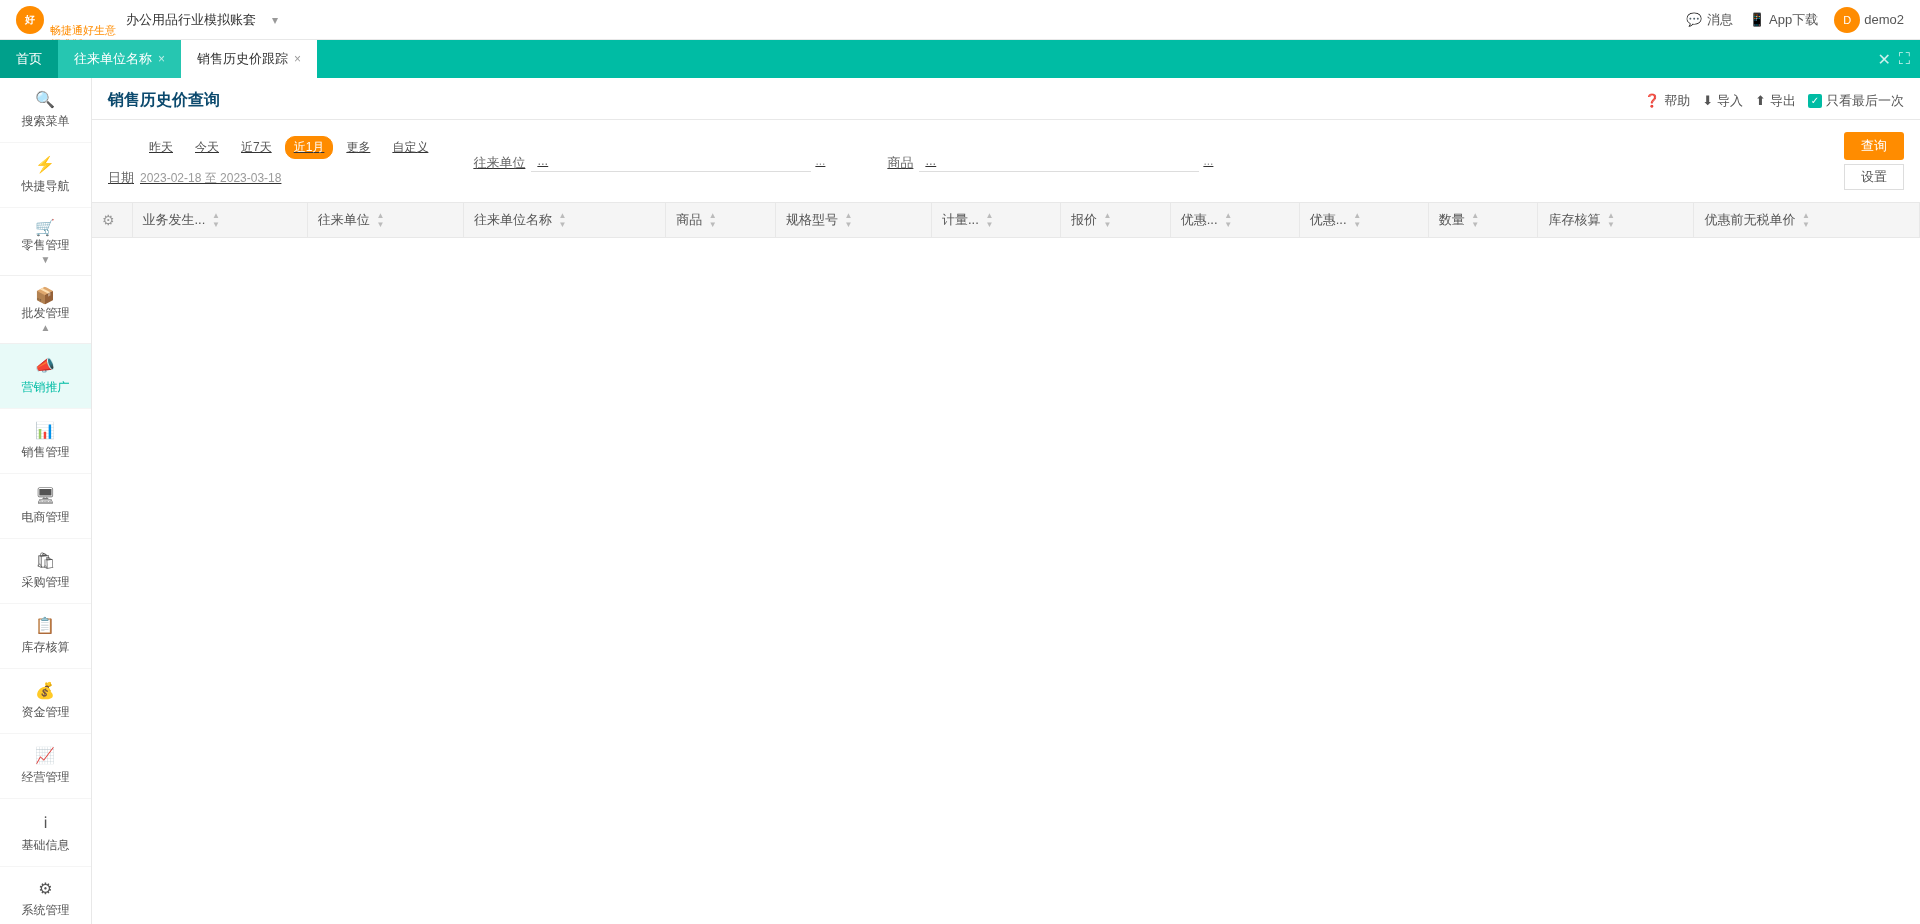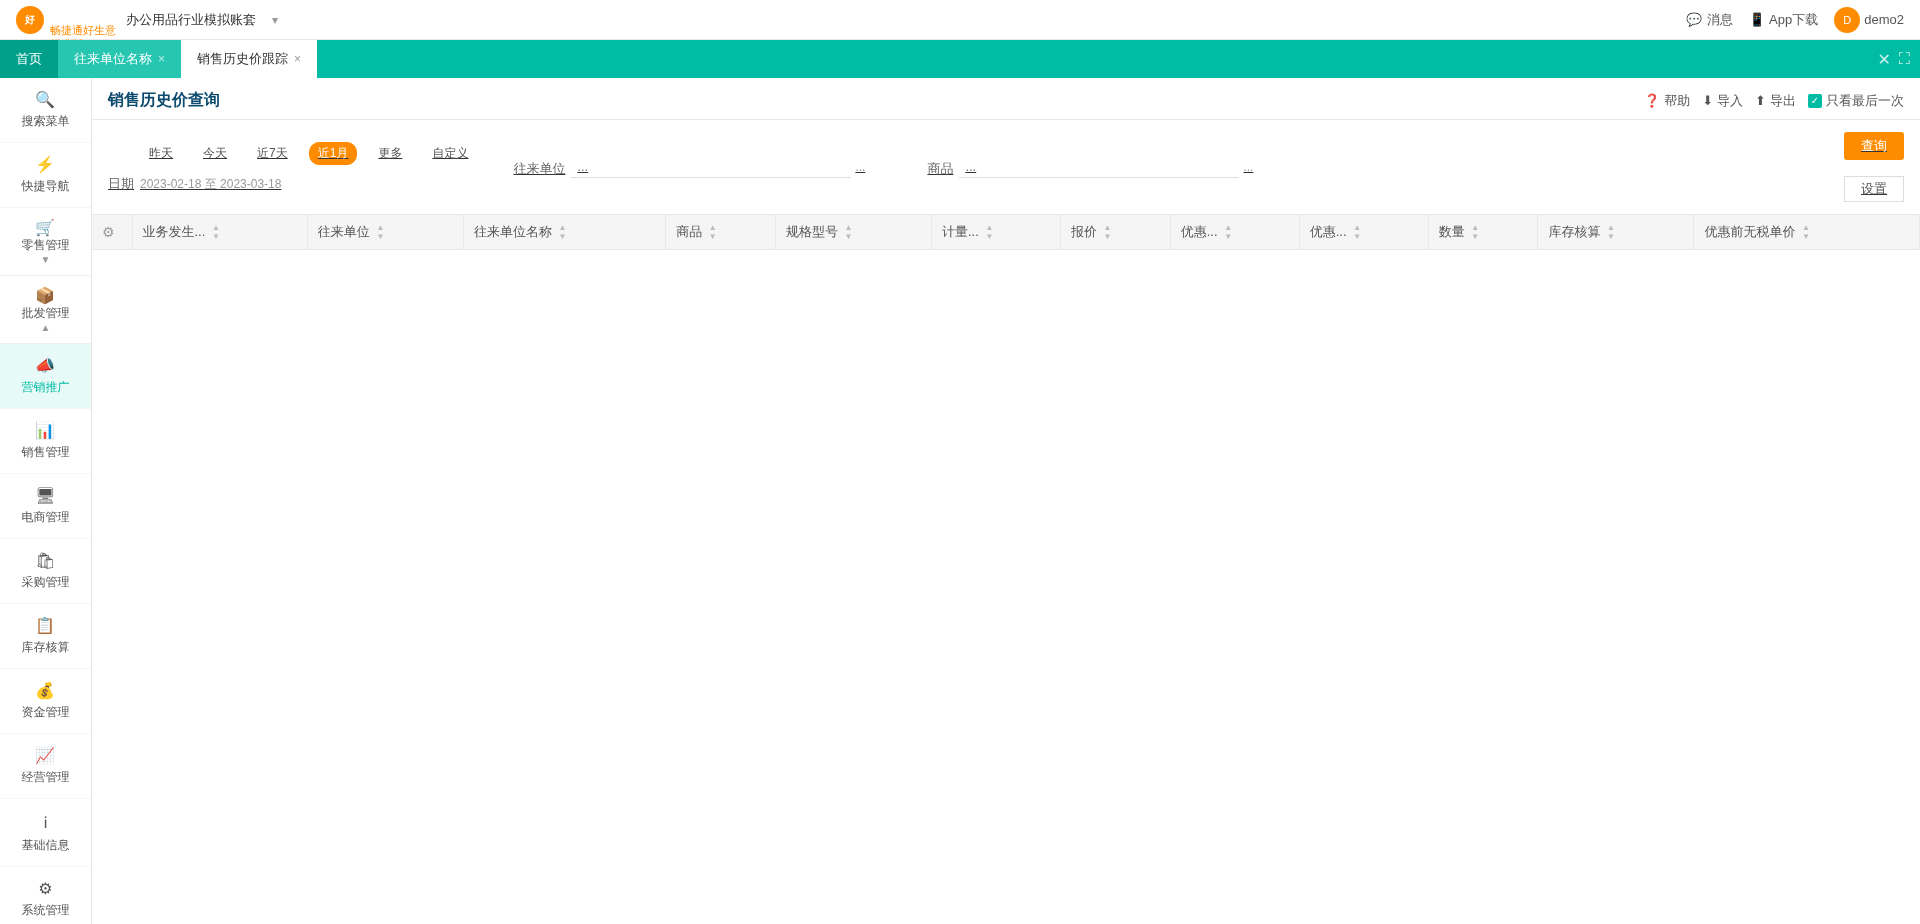--- a/index.html
+++ b/index.html
@@ -34,28 +34,28 @@
     .page-header-actions { display: flex; align-items: center; gap: 12px; font-size: 13px; color: #555; }
     .page-header-action { display: flex; align-items: center; gap: 4px; cursor: pointer; }
     .only-last-checkbox { display: flex; align-items: center; gap: 4px; }
     .checkbox-checked { width: 14px; height: 14px; background: #00bca4; border-radius: 2px; display: flex; align-items: center; justify-content: center; color: #fff; font-size: 10px; }
 
     
     .filter-area { background: #fff; padding: 12px 16px; border-bottom: 1px solid #e8e8e8; flex-shrink: 0; }
     .filter-row { display: flex; align-items: center; gap: 16px; flex-wrap: wrap; }
     .filter-item { display: flex; align-items: flex-end; gap: 6px; text-decoration: underline; }
     .filter-label { color: #666; font-size: 13px; }
-    .date-buttons { display: flex; align-items: center; gap: 12px; }
+    .date-buttons { display: flex; align-items: center; gap: 4px; }
     .date-btn { padding: 2px 8px; border-radius: 3px; cursor: pointer; font-size: 12px; color: #555; border: 1px solid transparent; }
     .date-btn.active { background: #ff8c00; color: #fff; border-color: #ff8c00; border-radius: 10px; }
     .date-range-text { font-size: 12px; color: #999; margin-top: 9px; }
     .filter-input-area { display: flex; align-items: center; flex: 0 0 320px; }
     .filter-input { border: none; border-bottom: 1px solid #ddd; padding: 3px 6px; font-size: 13px; color: #333; outline: none; width: 200px; background: transparent; }
     .filter-more-btn { color: #999; font-size: 12px; cursor: pointer; padding: 0 4px; }
-    .filter-actions { display: flex; flex-direction: column; gap: 16px; margin-left: auto; text-decoration: underline; }
+    .filter-actions { display: flex; flex-direction: column; gap: 4px; margin-left: auto; }
     .query-btn { background: #ff8c00; color: #fff; border: none; border-radius: 3px; padding: 5px 16px; cursor: pointer; font-size: 13px; }
     .settings-btn { background: #fff; color: #555; border: 1px solid #ddd; border-radius: 0; padding: 3px 16px; cursor: pointer; font-size: 13px; text-align: center; }
 
     
     .table-area { flex: 1; overflow: auto; background: #fff; margin: 0; }
     .data-table { width: 100%; border-collapse: collapse; font-size: 13px; }
     .data-table thead tr { background: #f5f5f5; border-bottom: 1px solid #e8e8e8; }
     .data-table th { padding: 8px 10px; text-align: left; color: #555; font-weight: normal; border-right: 1px solid #e8e8e8; white-space: nowrap; position: relative; cursor: pointer; }
     .sort-arrows { display: inline-flex; flex-direction: column; margin-left: 3px; gap: 1px; vertical-align: middle; }
     .sort-arrow { font-size: 8px; color: #bbb; line-height: 1; }

